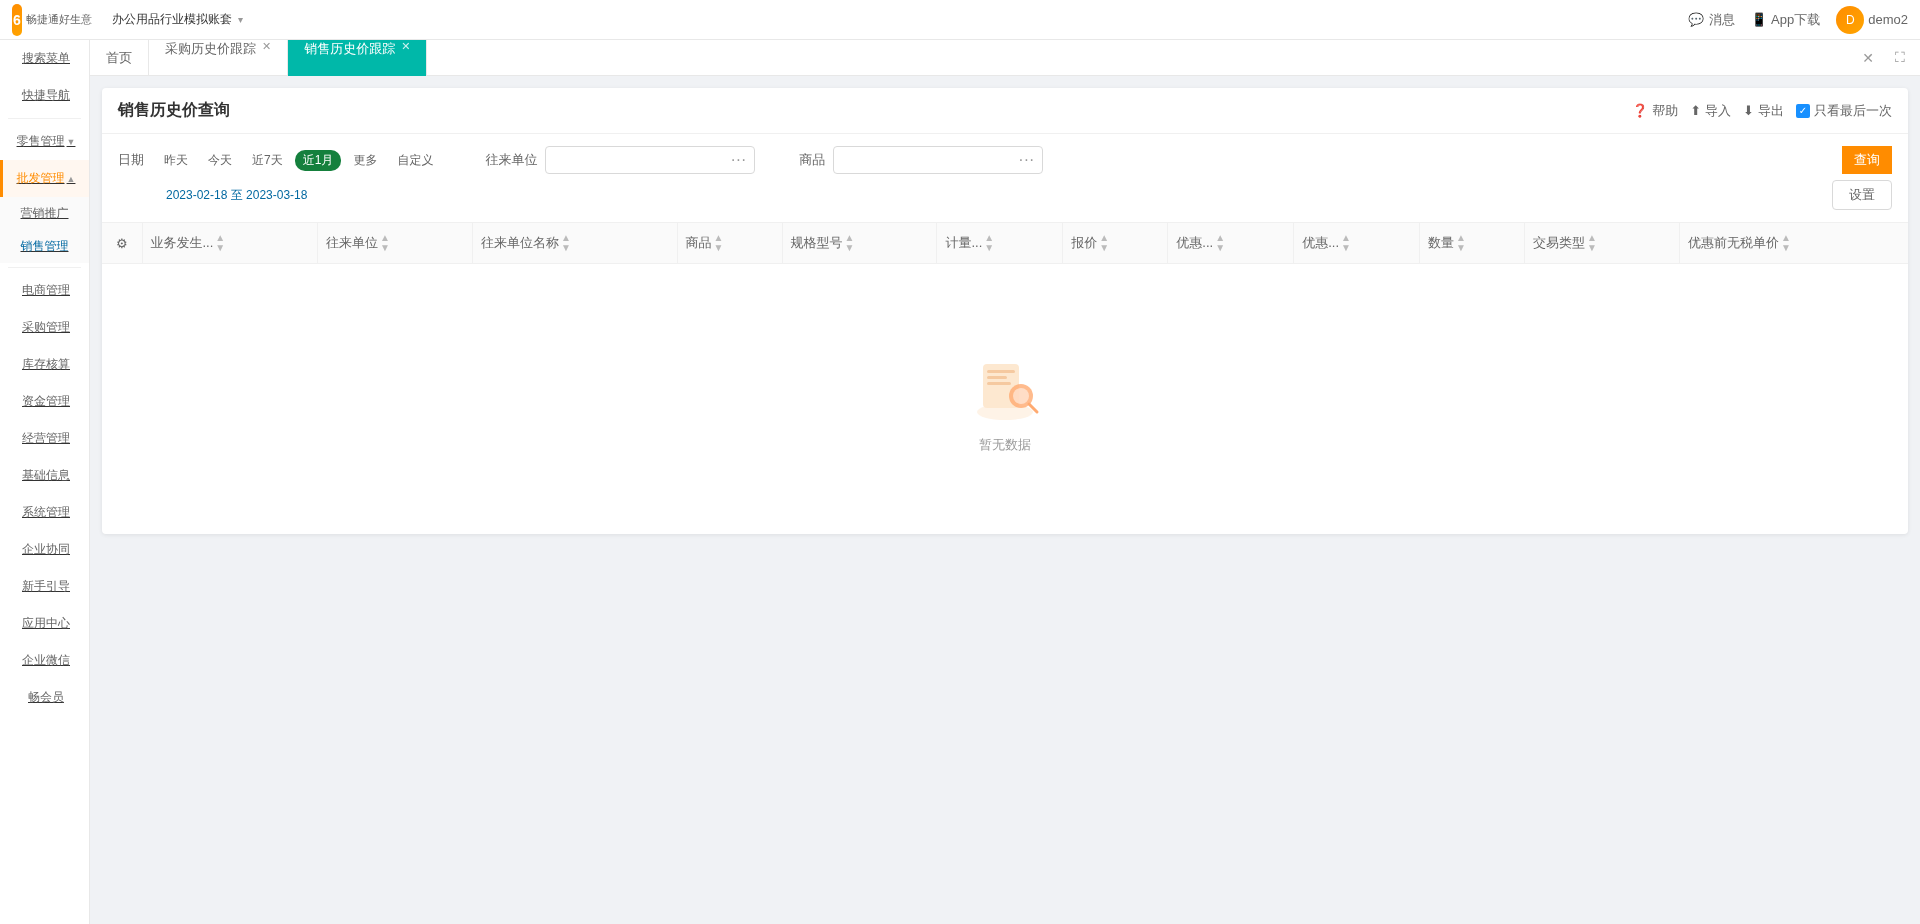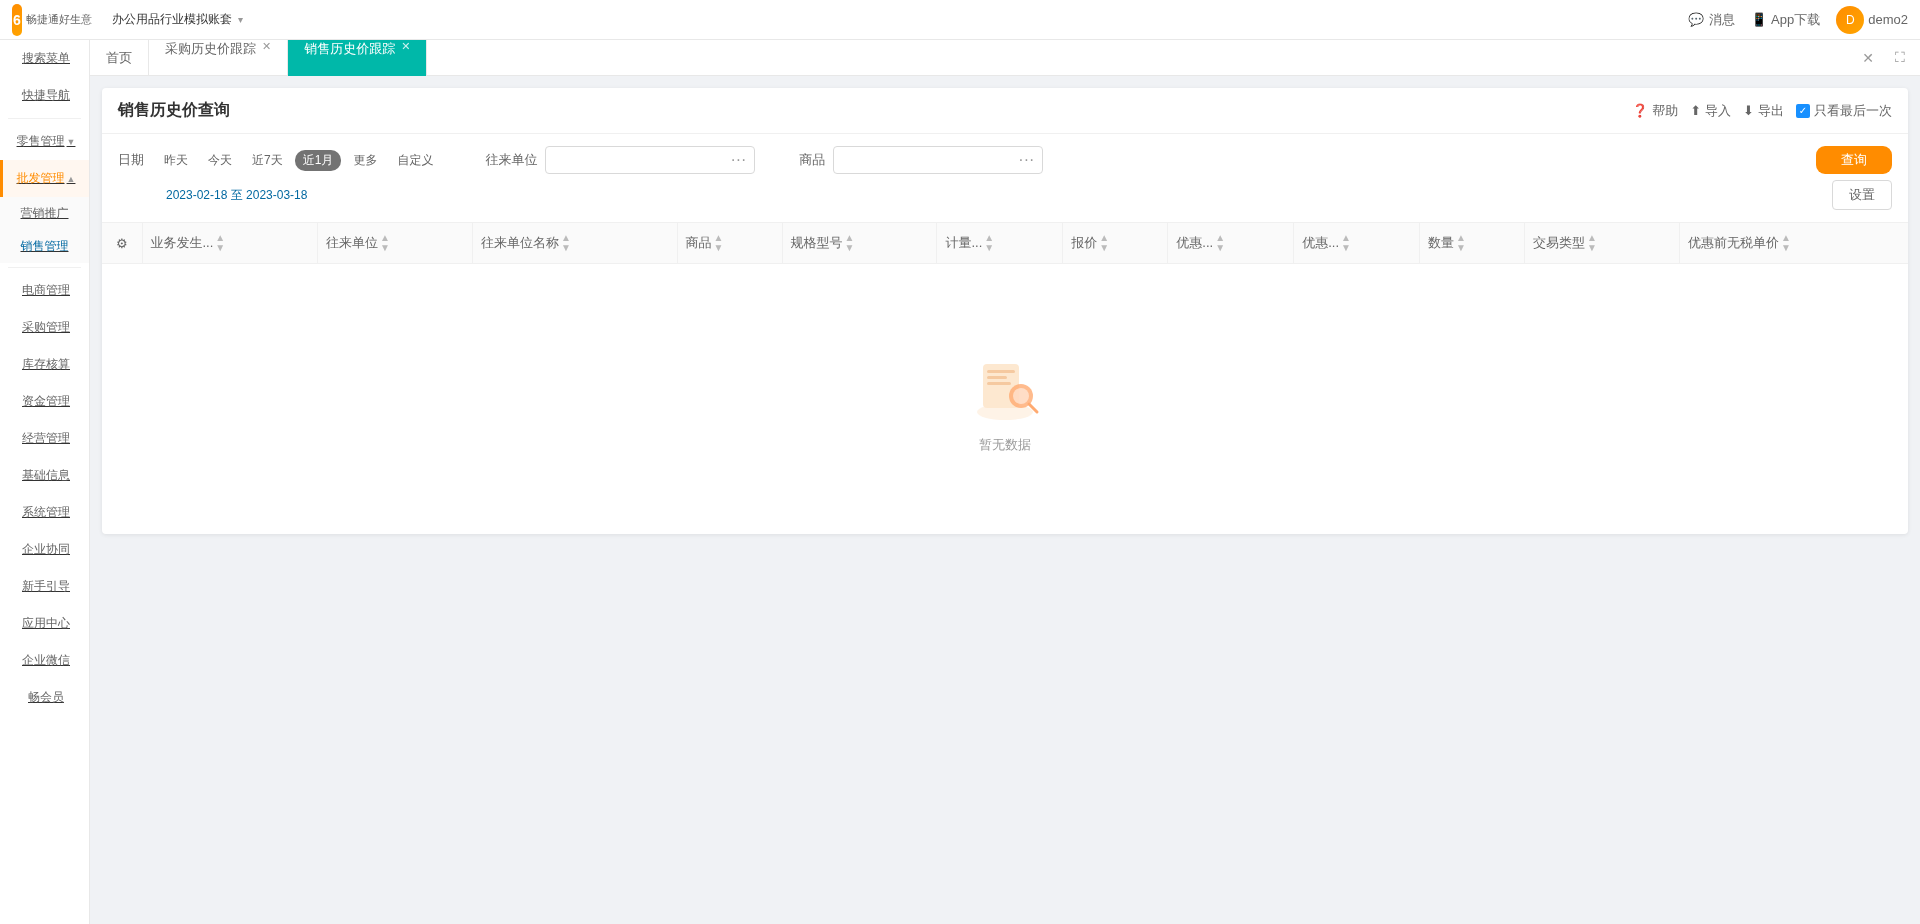--- a/index.html
+++ b/index.html
@@ -262,21 +262,21 @@
     .date-btn {
       padding: 2px 8px;
       font-size: 12px;
       border: none;
       background: none;
       color: #666;
       cursor: pointer;
       border-radius: 2px;
     }
     .date-btn.active {
-      background: #737373;
+      background: #15803d;
       color: #fff;
       border-radius: 10px;
       padding: 2px 8px;
     }
     .date-range {
       font-size: 12px;
       color: #0369a1;
       margin-left: 8px;
     }
     .filter-input {
@@ -293,25 +293,25 @@
       outline: none;
       font-size: 13px;
       flex: 1;
       background: transparent;
     }
     .filter-input .dots {
       color: #999;
       font-size: 16px;
     }
     .query-btn {
-      padding: 5px 25px;
+      padding: 5px 12px;
       background: #ff8c00;
       color: white;
       border: none;
-      border-radius: 9px;
+      border-radius: 0;
       font-size: 13px;
       cursor: pointer;
     }
     .settings-btn {
       padding: 5px 16px;
       background: #fff;
       color: #666;
       border: 1px solid #d9d9d9;
       border-radius: 4px;
       font-size: 13px;

